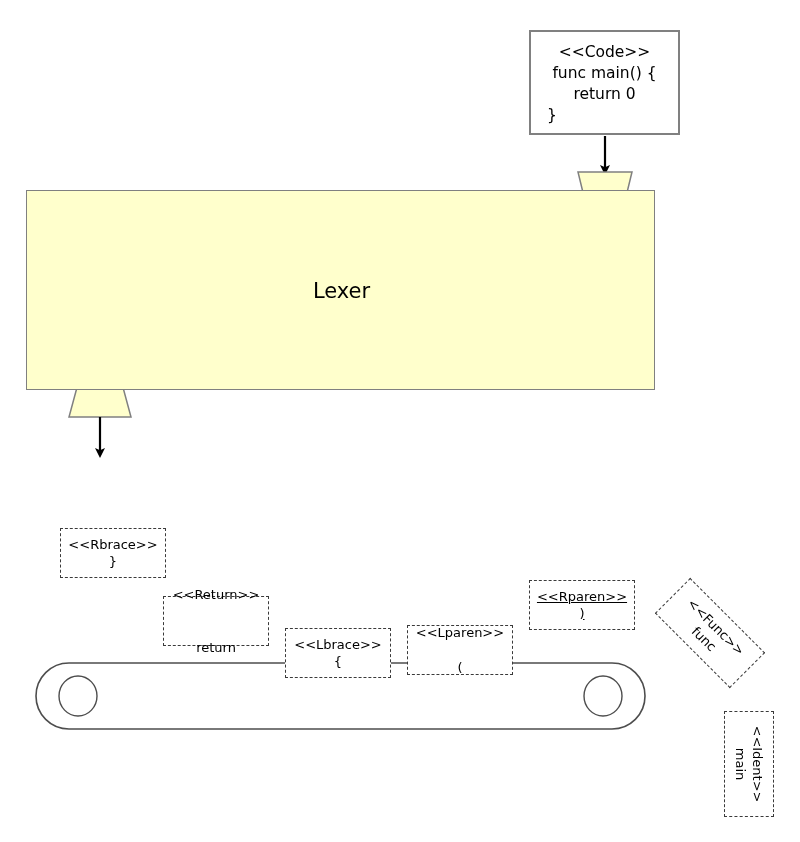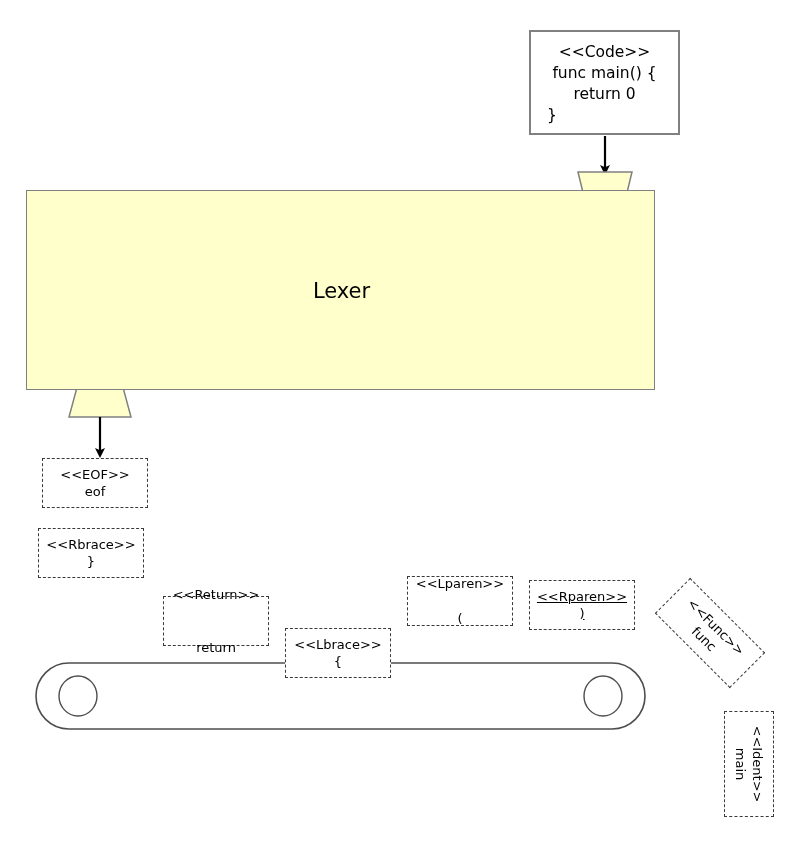--- a/index.html
+++ b/index.html
@@ -141,42 +141,38 @@
     <div class="code-line l-stereo">&lt;&lt;Code&gt;&gt;</div>
     <div class="code-line l-0">func main() {</div>
     <div class="code-line l-1">return 0</div>
     <div class="code-line l-2">}</div>
   </div>
 
   <div class="lexer-box">
     <div class="lexer-label">Lexer</div>
   </div>
 
-  <div class="token-box" style="left:42px;  top:458px;">
-    <span class="token-stereo">&lt;&lt;EOF&gt;&gt;</span>
-    <span class="token-value">eof</span>
-  </div>
 
-  <div class="token-box" style="left:38px;  top:528px;">
+  <div class="token-box" style="left:60px;  top:528px;">
     <span class="token-stereo">&lt;&lt;Rbrace&gt;&gt;</span>
     <span class="token-value">}</span>
   </div>
 
 
   <div class="token-box" style="left:163px; top:596px;gap:36px;">
     <span class="token-stereo">&lt;&lt;Return&gt;&gt;</span>
     <span class="token-value">return</span>
   </div>
 
   <div class="token-box" style="left:285px; top:628px;">
     <span class="token-stereo">&lt;&lt;Lbrace&gt;&gt;</span>
     <span class="token-value">{</span>
   </div>
 
-  <div class="token-box" style="left:407px; top:576px;gap:18px;">
+  <div class="token-box" style="left:407px; top:625px;gap:18px;">
     <span class="token-stereo">&lt;&lt;Lparen&gt;&gt;</span>
     <span class="token-value">(</span>
   </div>
 
   <div class="token-box" style="left:529px; top:580px;text-decoration:underline;">
     <span class="token-stereo">&lt;&lt;Rparen&gt;&gt;</span>
     <span class="token-value">)</span>
   </div>
 
   <div class="token-box rot45" style="left:657px; top:608px;">

